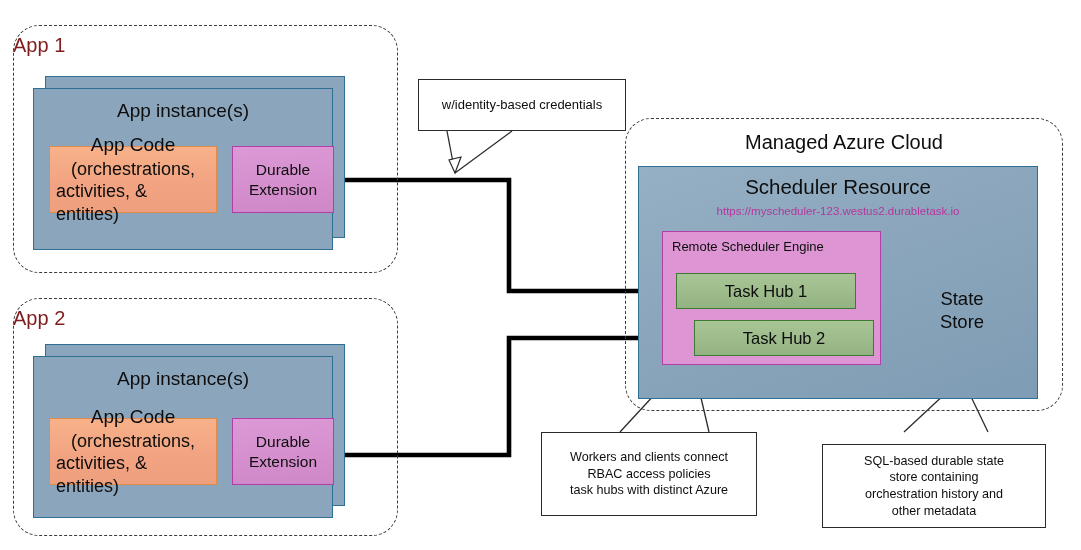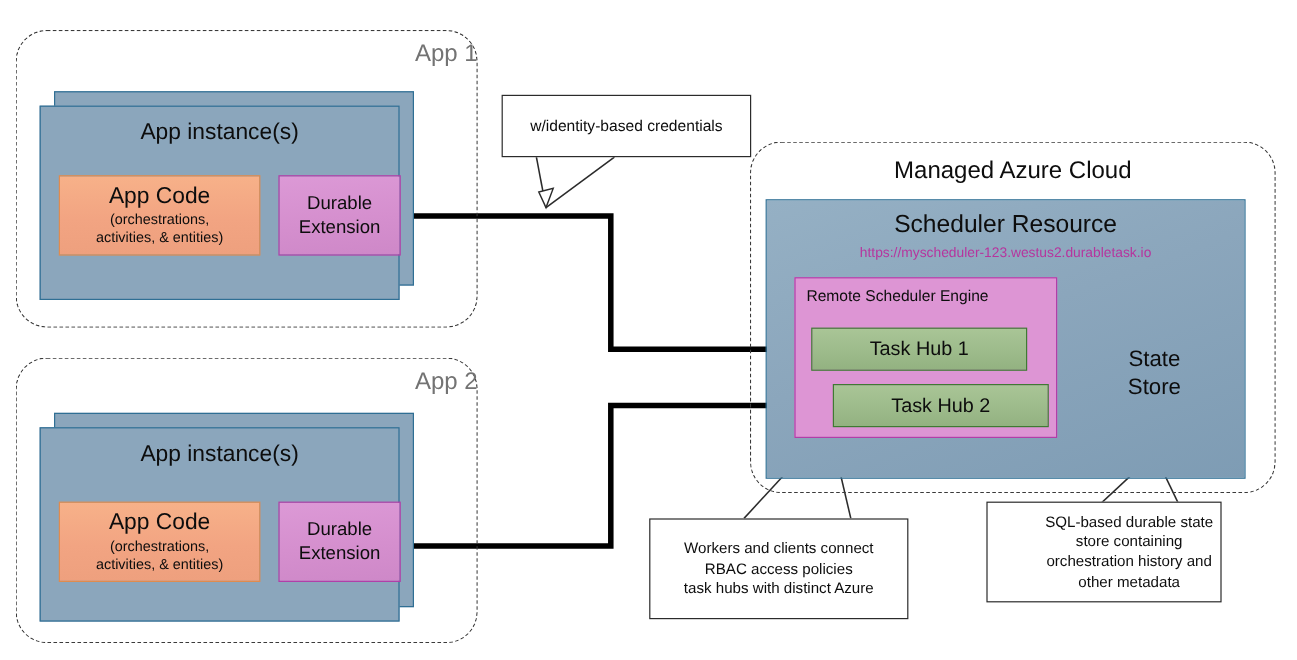--- a/index.html
+++ b/index.html
@@ -35,23 +35,23 @@
     position: absolute;
     box-sizing: border-box;
     border: 1.6px dashed #3a3a3a;
     border-radius: 26px;
     background: transparent;
     z-index: 2;
   }
   .group-title {
     position: absolute;
     z-index: 4;
-    text-align: right;
+    text-align: left;
     font-size: 20px;
-    color: #737373;
+    color: #7f1d1d;
     white-space: nowrap;
   }
 
   
   .instance-back {
     position: absolute;
     box-sizing: border-box;
     background: #8ba6bc;
     border: 1.2px solid #2f6f94;
     z-index: 2;
@@ -85,21 +85,21 @@
     align-items: center;
     justify-content: center;
     padding: 4px 6px;
   }
   .appcode .t1 {
     font-size: 19px;
     line-height: 1.15;
     color: #0d0d0d;
   }
   .appcode .t2 {
-    font-size: 12px;
+    font-size: 18px;
     line-height: 1.25;
     color: #0d0d0d;
     margin-top: 2px;
   }
 
   
   .durable {
     position: absolute;
     box-sizing: border-box;
     background: linear-gradient(175deg, #dc99d6 0%, #d58fce 55%, #ce88c8 100%);
@@ -326,21 +326,21 @@
   </div>
 
   <div class="callout tiny" style="left:541px; top:432px; width:216px; height:84px;">
     <div>
       <div>Workers and clients connect</div>
       <div>RBAC access policies</div>
       <div>task hubs with distinct Azure</div>
     </div>
   </div>
 
-  <div class="callout tiny" style="left:822px; top:418px; width:196px; height:84px;justify-content:flex-end;">
+  <div class="callout tiny" style="left:822px; top:444px; width:224px; height:84px;">
     <div>
       <div>SQL-based durable state</div>
       <div>store containing</div>
       <div>orchestration history and</div>
       <div>other metadata</div>
     </div>
   </div>
 
 </div>
 

